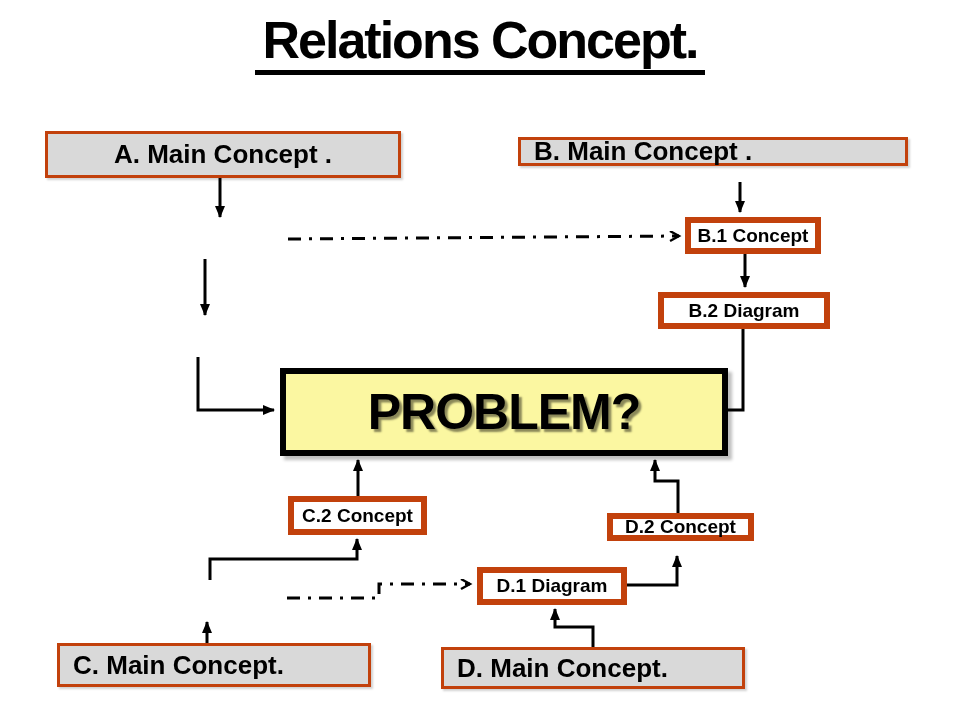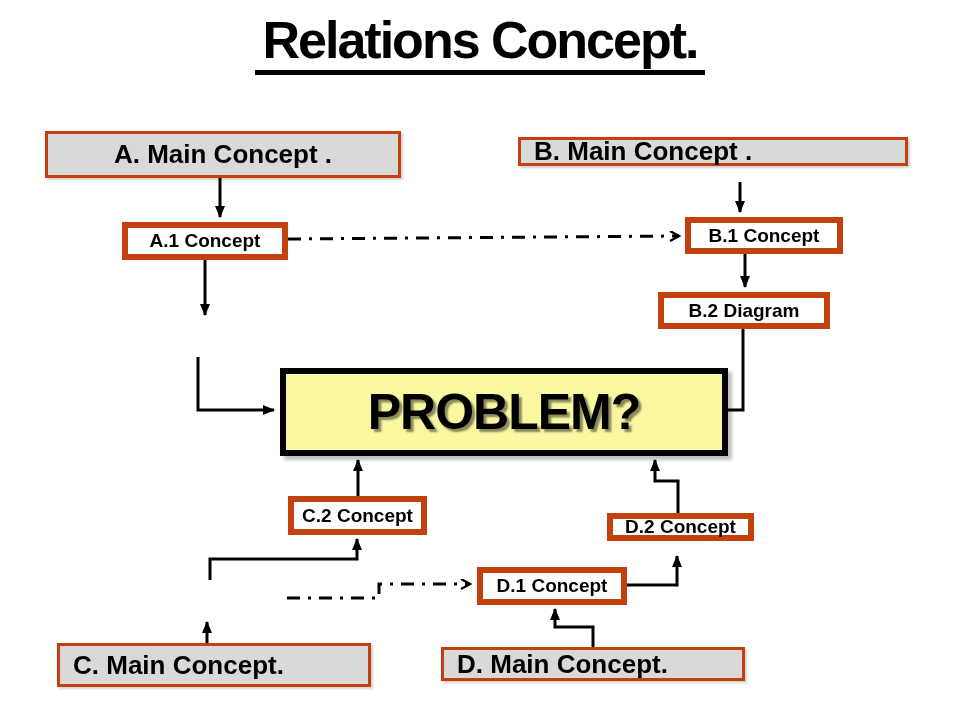--- a/index.html
+++ b/index.html
@@ -61,29 +61,29 @@
     letter-spacing:-1px;
     text-shadow:3px 3px 2px rgba(0,0,0,0.45);
     box-shadow:4px 4px 3px rgba(0,0,0,0.25);
   }
 
   
   #n-main-a { left:45px;  top:131px; width:356px; height:47px; }
   #n-main-b { left:518px; top:137px; width:390px; height:29px; }
   #n-a1     { left:122px; top:222px; width:166px; height:38px; }
   #n-a2     { left:124px; top:320px; width:148px; height:37px; }
-  #n-b1     { left:685px; top:217px; width:158px; height:37px; }
+  #n-b1     { left:685px; top:217px; width:136px; height:37px; }
   #n-b2     { left:658px; top:292px; width:172px; height:37px; }
   #n-problem{ left:280px; top:368px; width:448px; height:88px; }
   #n-c2     { left:288px; top:496px; width:139px; height:39px; }
   #n-c1     { left:131px; top:580px; width:156px; height:38px; }
   #n-d2     { left:607px; top:513px; width:147px; height:28px; }
   #n-d1     { left:477px; top:567px; width:150px; height:38px; }
   #n-main-c { left:57px;  top:643px; width:314px; height:44px; }
-  #n-main-d { left:441px; top:647px; width:304px; height:34px; }
+  #n-main-d { left:441px; top:647px; width:304px; height:42px; }
 </style>
 </head>
 <body>
 
 <div class="stage">
 
   <div class="title-wrap">
     <span>Relations Concept.</span>
   </div>
 
@@ -114,26 +114,25 @@
     <path class="dashdot" d="M287,598 L379,598 L379,584 L470,584" marker-end="url(#oarr)"></path>
 
     <path class="solid" d="M593,647 L593,627 L555,627 L555,609" marker-end="url(#arr)"></path>
     <path class="solid" d="M627,585 L677,585 L677,556" marker-end="url(#arr)"></path>
     <path class="solid" d="M678,513 L678,481 L655,481 L655,460" marker-end="url(#arr)"></path>
   </svg>
 
   <div class="node gray centered" id="n-main-a">A. Main Concept .</div>
   <div class="node gray" id="n-main-b">B. Main Concept .</div>
 
-  <div class="node" id="n-a1">A.1 Concept</div>
   <div class="node" id="n-b1">B.1 Concept</div>
   <div class="node" id="n-b2">B.2 Diagram</div>
 
   <div class="problem-box" id="n-problem">PROBLEM?</div>
 
   <div class="node" id="n-c2">C.2 Concept</div>
   <div class="node" id="n-d2">D.2 Concept</div>
-  <div class="node" id="n-d1">D.1 Concept</div>
+  <div class="node" id="n-d1">D.1 Diagram</div>
 
   <div class="node gray" id="n-main-c">C. Main Concept.</div>
   <div class="node gray" id="n-main-d">D. Main Concept.</div>
 
 </div>
 
 </body></html>

